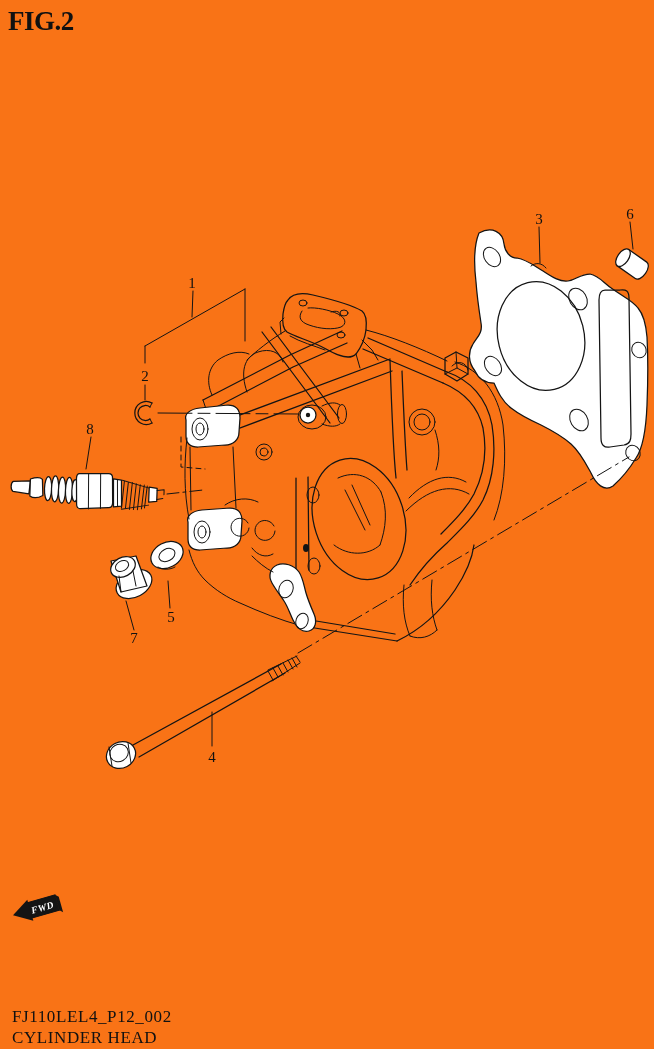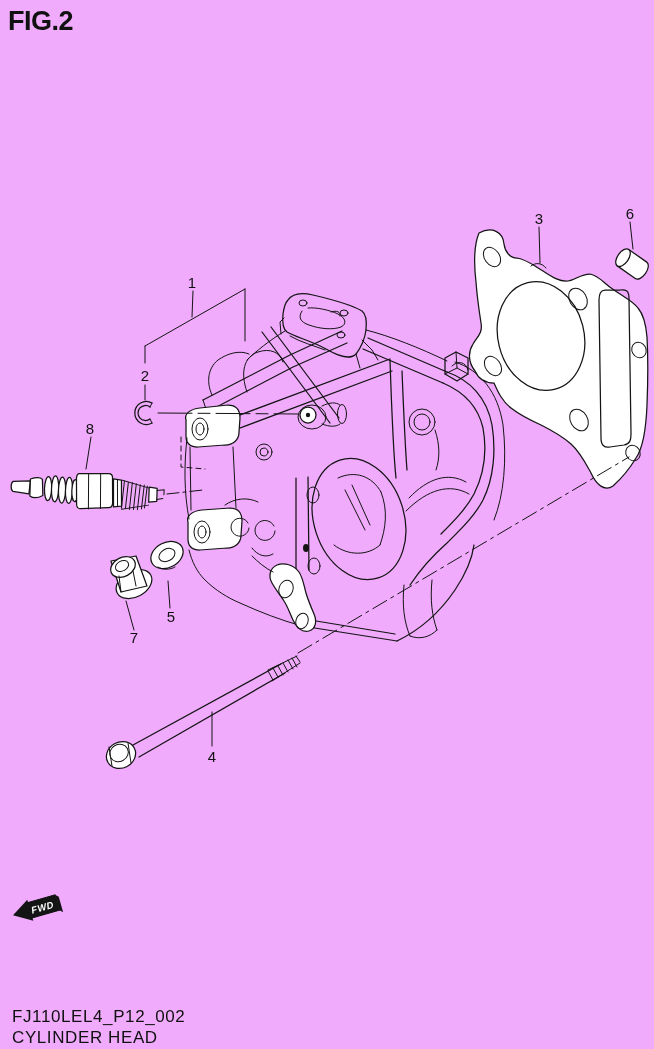--- a/index.html
+++ b/index.html
@@ -1,18 +1,18 @@
 <!DOCTYPE html>
 <html><head>
 <meta charset="utf-8">
 <style>
   html,body{margin:0;padding:0;background:#fff;}
   .page{
-    position:relative;width:654px;height:1049px;background:#f0abfc;
-    font-family:Liberation Sans, sans-serif;overflow:hidden;
+    position:relative;width:654px;height:1049px;background:#f97316;
+    font-family:Liberation Serif, serif;overflow:hidden;
   }
   svg{position:absolute;left:0;top:0;}
   svg text{fill:#111;}
   .fig-title{font-weight:bold;font-size:27px;letter-spacing:-0.5px;}
   .callout{font-size:15px;text-anchor:middle;}
   .footer-text{font-size:17px;letter-spacing:0.6px;}
   .fwd-text{font-size:9.5px;font-style:italic;font-weight:bold;fill:#fff;letter-spacing:0.5px;}
   .ln{fill:none;stroke:#141414;stroke-width:1.25;stroke-linecap:round;stroke-linejoin:round;}
   .ln-thin{fill:none;stroke:#141414;stroke-width:1;stroke-linecap:round;stroke-linejoin:round;}
   .wh{fill:#ffffff;stroke:#141414;stroke-width:1.25;stroke-linejoin:round;}

